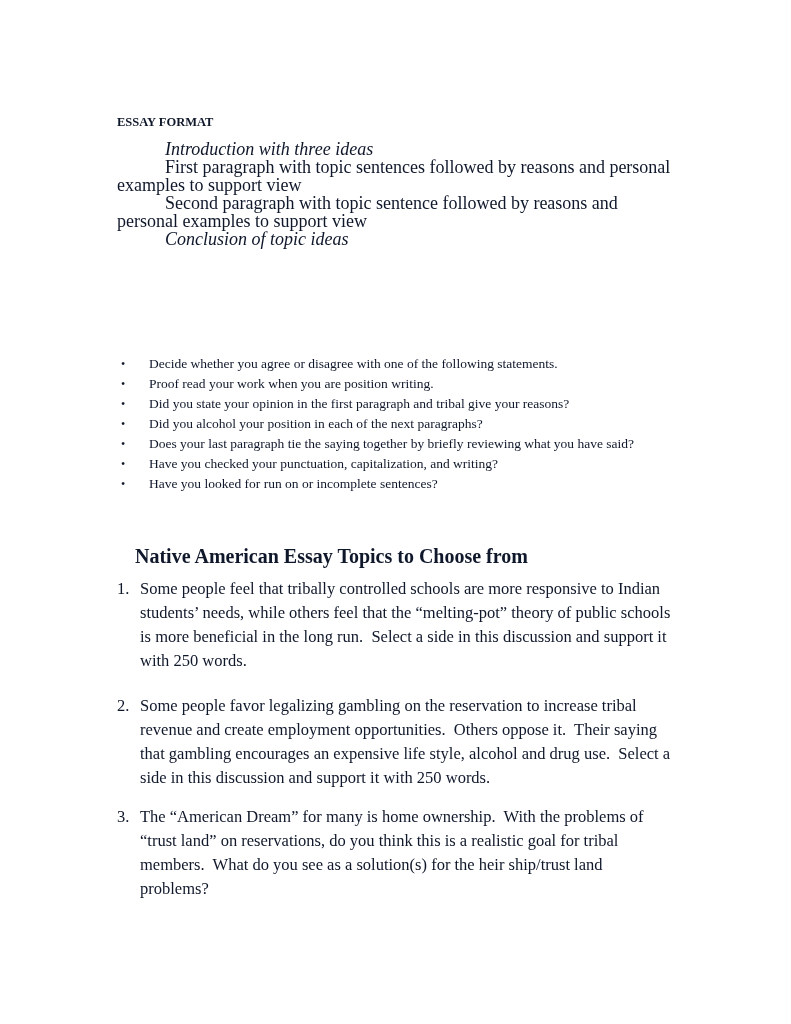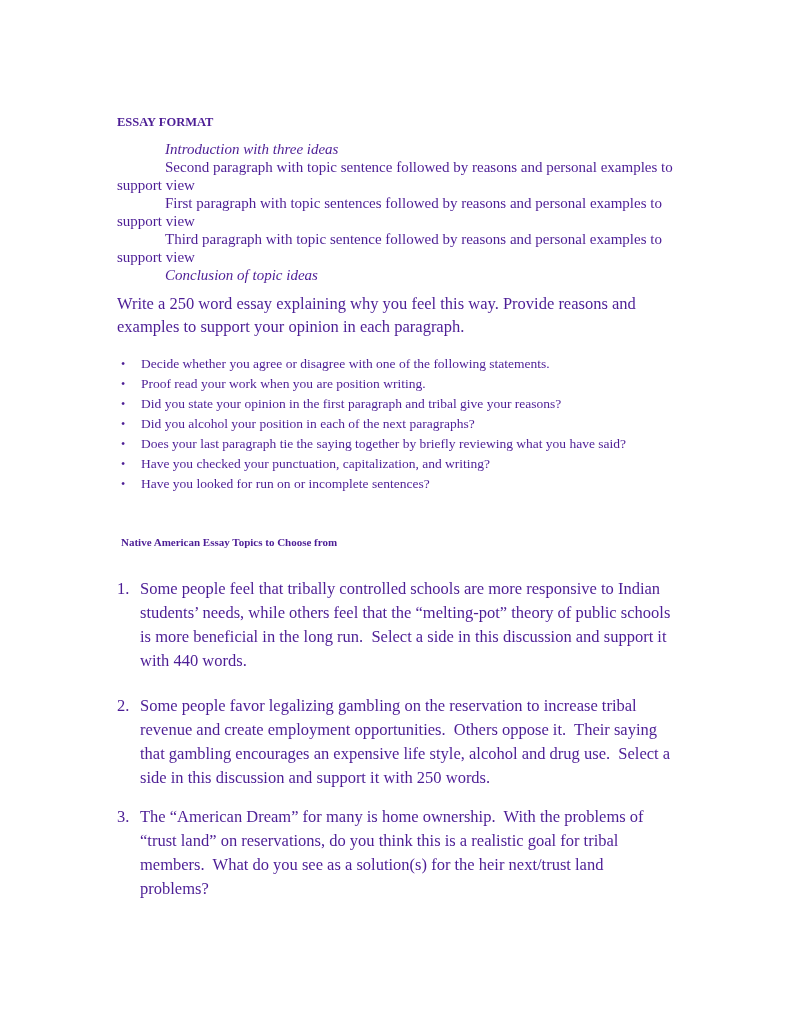--- a/index.html
+++ b/index.html
@@ -5,39 +5,39 @@
   html, body {
     margin: 0;
     padding: 0;
     background: #ffffff;
   }
   .page {
     position: relative;
     width: 791px;
     height: 1024px;
     background: #ffffff;
-    color: #4c1d95;
+    color: #0f172a;
     font-family: "Liberation Serif", "DejaVu Serif", serif;
     overflow: hidden;
   }
   .block {
     position: absolute;
     left: 117px;
     width: 558px;
   }
   
   .fmt-heading {
     font-size: 12.5px;
     font-weight: bold;
     margin: 0;
     line-height: 16px;
   }
   .outline {
     margin: 0;
-    font-size: 15px;
+    font-size: 18px;
     line-height: 18px;
     text-indent: 48px;
   }
   .outline.first {
     margin-top: 10px;
   }
   .italic {
     font-style: italic;
   }
   
@@ -57,25 +57,26 @@
   .bullet-marker {
     width: 24px;
     padding-left: 4px;
     box-sizing: border-box;
     flex: 0 0 24px;
     font-size: 12px;
   }
   .check-text {
     flex: 1;
     white-space: pre-wrap;
+    margin-left: 8px;
   }
   
   .topics-heading {
-    margin: 4px;
-    font-size: 11px;
+    margin: 18px;
+    font-size: 20px;
     font-weight: bold;
     line-height: 20px;
   }
   .topics-list {
     font-size: 16.5px;
     line-height: 24px;
   }
   .topic-item {
     display: flex;
   }
@@ -91,29 +92,25 @@
   }
 </style>
 </head>
 <body>
 
 <div class="page">
 
   <section class="block" style="top:114px;">
     <h1 class="fmt-heading">ESSAY FORMAT</h1>
     <p class="outline first italic">Introduction with three ideas</p>
+    <p class="outline">First paragraph with topic sentences followed by reasons and personal examples to support view</p>
     <p class="outline">Second paragraph with topic sentence followed by reasons and personal examples to support view</p>
-    <p class="outline">First paragraph with topic sentences followed by reasons and personal examples to support view</p>
-    <p class="outline">Third paragraph with topic sentence followed by reasons and personal examples to support view</p>
     <p class="outline italic">Conclusion of topic ideas</p>
   </section>
 
-  <section class="block" style="top:293px;">
-    <p class="write-para">Write a 250 word essay explaining why you feel this way. Provide reasons and examples to support your opinion in each paragraph.</p>
-  </section>
 
   <section class="block checklist" style="top:354px;">
     <div class="check-item">
       <span class="bullet-marker">•</span>
       <span class="check-text">Decide whether you agree or disagree with one of the following statements.</span>
     </div>
     <div class="check-item">
       <span class="bullet-marker">•</span>
       <span class="check-text">Proof read your work when you are position writing.</span>
     </div>
@@ -139,25 +136,25 @@
     </div>
   </section>
 
   <section class="block" style="top:528px;">
     <h2 class="topics-heading">Native American Essay Topics to Choose from</h2>
   </section>
 
   <section class="block topics-list" style="top:577px;">
     <div class="topic-item">
       <span class="topic-number">1.</span>
-      <span class="topic-text">Some people feel that tribally controlled schools are more responsive to Indian students’ needs, while others feel that the “melting-pot” theory of public schools is more beneficial in the long run.  Select a side in this discussion and support it with 440 words.</span>
+      <span class="topic-text">Some people feel that tribally controlled schools are more responsive to Indian students’ needs, while others feel that the “melting-pot” theory of public schools is more beneficial in the long run.  Select a side in this discussion and support it with 250 words.</span>
     </div>
     <div class="topic-item gap1">
       <span class="topic-number">2.</span>
       <span class="topic-text">Some people favor legalizing gambling on the reservation to increase tribal revenue and create employment opportunities.  Others oppose it.  Their saying that gambling encourages an expensive life style, alcohol and drug use.  Select a side in this discussion and support it with 250 words.</span>
     </div>
     <div class="topic-item gap2">
       <span class="topic-number">3.</span>
-      <span class="topic-text">The “American Dream” for many is home ownership.  With the problems of “trust land” on reservations, do you think this is a realistic goal for tribal members.  What do you see as a solution(s) for the heir next/trust land problems?</span>
+      <span class="topic-text">The “American Dream” for many is home ownership.  With the problems of “trust land” on reservations, do you think this is a realistic goal for tribal members.  What do you see as a solution(s) for the heir ship/trust land problems?</span>
     </div>
   </section>
 
 </div>
 
 </body></html>

